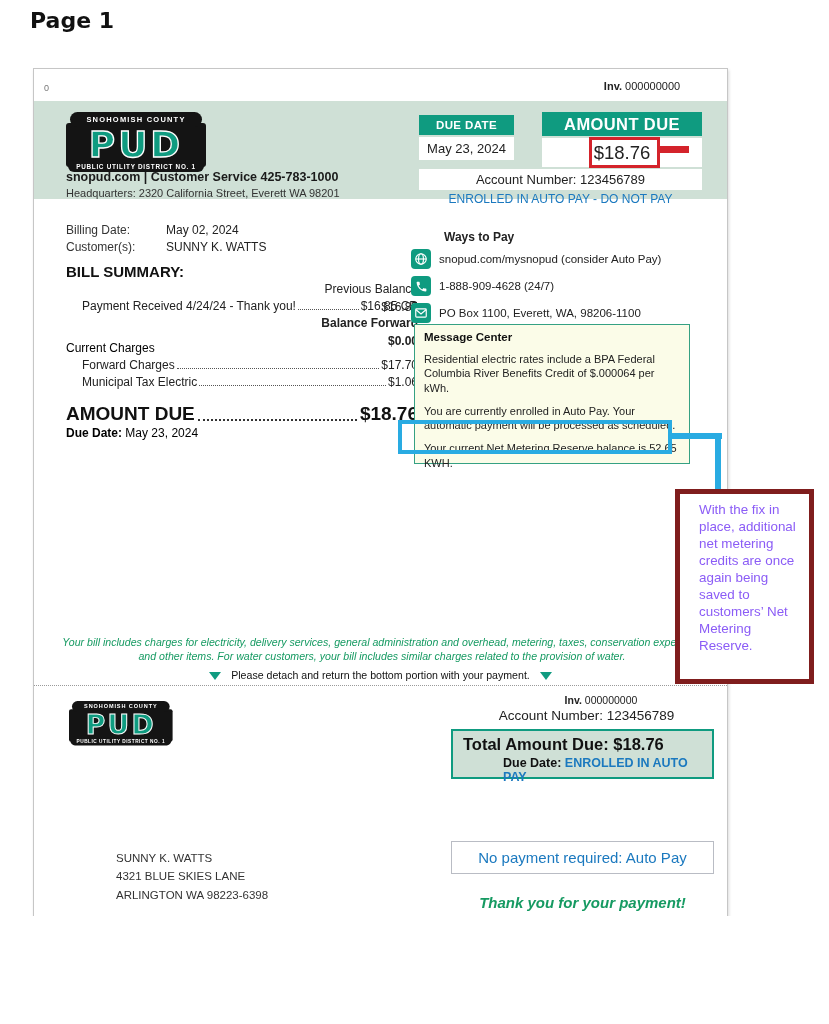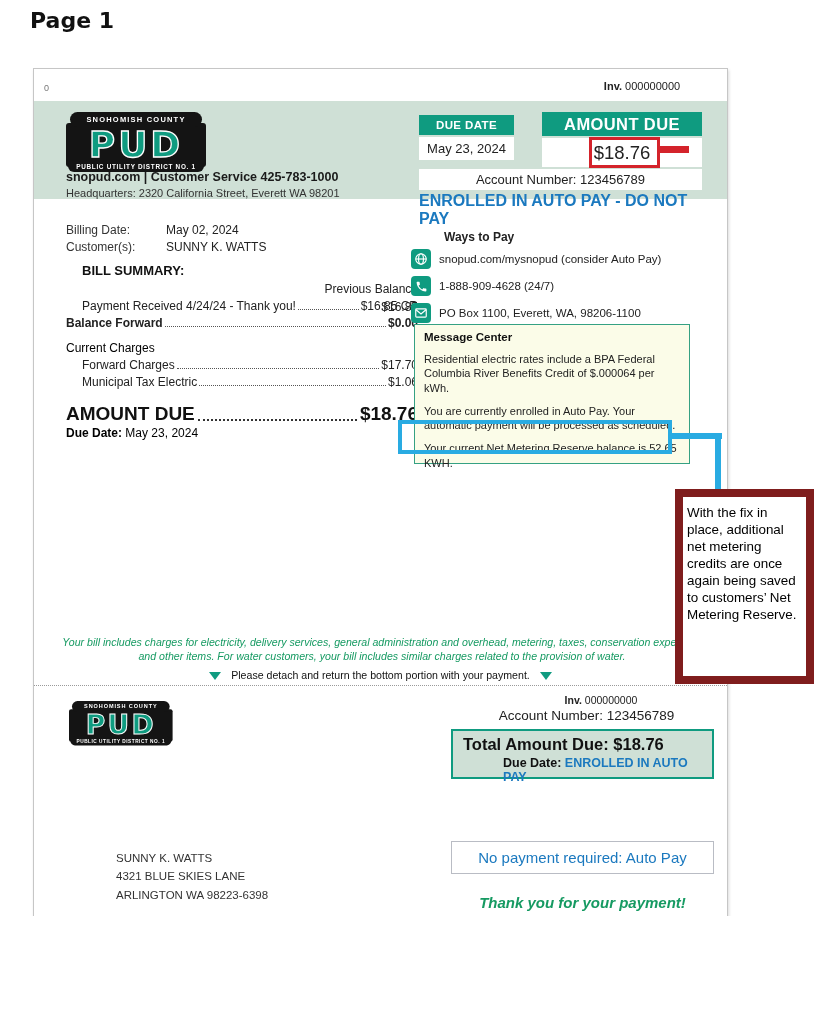--- a/index.html
+++ b/index.html
@@ -31,25 +31,25 @@
 
   .contact { left:32px; top:101px; font-size:12.5px; font-weight:bold; color:#1a1a1a; }
   .hq { left:32px; top:118px; font-size:11px; color:#333; }
 
   .thead { background:#0f9b80; color:#fff; text-align:center; }
   .duedate-h { left:385px; top:46px; width:95px; height:20px; font-size:11.5px; font-weight:bold; letter-spacing:.4px; line-height:20px; }
   .duedate-v { left:385px; top:68px; width:95px; height:23px; background:#fff; text-align:center; font-size:13px; line-height:23px; }
   .amount-h { left:508px; top:43px; width:160px; height:24px; font-size:16.5px; font-weight:bold; letter-spacing:.4px; line-height:24px; }
   .amount-v { left:508px; top:69px; width:160px; height:29px; background:#fff; text-align:center; font-size:18.5px; line-height:29px; }
   .acct-strip { left:385px; top:100px; width:283px; height:21px; background:#fff; text-align:center; font-size:13px; line-height:21px; }
-  .autopay { left:385px; top:123px; width:283px; font-size:16px; font-weight:bold; color:#1b79bf; }
+  .autopay { left:385px; top:123px; width:283px; text-align:center; font-size:12px; font-weight:normal; color:#1b79bf; }
 
   .kv-label { font-size:12px; color:#333; }
   .kv-val { font-size:12px; color:#222; }
-  .bill-title { left:48px; top:194px; font-size:13px; font-weight:bold; color:#111; }
+  .bill-title { left:32px; top:194px; font-size:15px; font-weight:bold; color:#111; }
 
   .sumrow { left:32px; width:352px; display:flex; align-items:flex-end; font-size:12px; color:#222; }
   .sumrow .leader { flex:1; border-bottom:1.6px dotted #555; margin:0 2px 3px; }
   .sumrow .val { white-space:nowrap; }
   .ind { margin-left:16px; }
   .b { font-weight:bold; }
 
   .amtdue-row { left:32px; top:334px; width:352px; display:flex; align-items:flex-end; font-size:19px; font-weight:bold; color:#111; }
   .amtdue-row .leader { flex:1; border-bottom:2.2px dotted #333; margin:0 3px 4px; }
 
@@ -86,22 +86,22 @@
   .page-foot { left:10px; top:893px; font-size:10px; color:#333; }
 
   
   .red-amt { left:589px; top:137px; width:71px; height:31px; border:3px solid #d4232b; background:transparent; }
   .red-conn { left:657px; top:146px; width:32px; height:7px; background:#d4232b; }
   .red-note { left:679px; top:135px; width:141px; height:199px; background:#fff; border:4px solid #d4232b;
               padding:6px 4px 6px 9px; font-size:13.4px; line-height:1.27; color:#222; }
   .blue-hl { left:398px; top:420px; width:274px; height:34px; border:4px solid #29abe2; background:transparent; pointer-events:none; }
   .blue-conn-h { left:668px; top:433px; width:54px; height:6px; background:#29abe2; }
   .blue-conn-v { left:715px; top:433px; width:6px; height:60px; background:#29abe2; }
-  .blue-note { left:675px; top:489px; width:139px; height:195px; background:#fff; border:8px solid #7f1d1d;
-               padding:7px 4px 6px 4px; font-size:13.4px; line-height:1.27; color:#000000; }
+  .blue-note { left:675px; top:489px; width:139px; height:195px; background:#fff; border:5px solid #7f1d1d;
+               padding:7px 4px 6px 19px; font-size:13.4px; line-height:1.27; color:#8b5cf6; }
 </style>
 </head>
 <body>
 
 <div class="page">
 
   <div class="abs page-title">Page 1</div>
 
   <div class="abs doc">
 
@@ -140,21 +140,21 @@
     <div class="abs sumrow" style="top:213px;flex-direction:column;">
       <span>Previous Balance</span>
       <span class="leader"></span>
       <span class="val">$16.85</span>
     </div>
     <div class="abs sumrow" style="top:230px;">
       <span class="ind">Payment Received 4/24/24 - Thank you!</span>
       <span class="leader"></span>
       <span class="val">$16.85 CR</span>
     </div>
-    <div class="abs sumrow" style="top:247px;">
+    <div class="abs sumrow" style="top:247px;flex-direction:column;">
       <span class="b">Balance Forward</span>
       <span class="leader"></span>
       <span class="val b">$0.00</span>
     </div>
 
     <div class="abs plain12" style="left:32px; top:272px;">Current Charges</div>
 
     <div class="abs sumrow" style="top:289px;">
       <span class="ind">Forward Charges</span>
       <span class="leader"></span>

